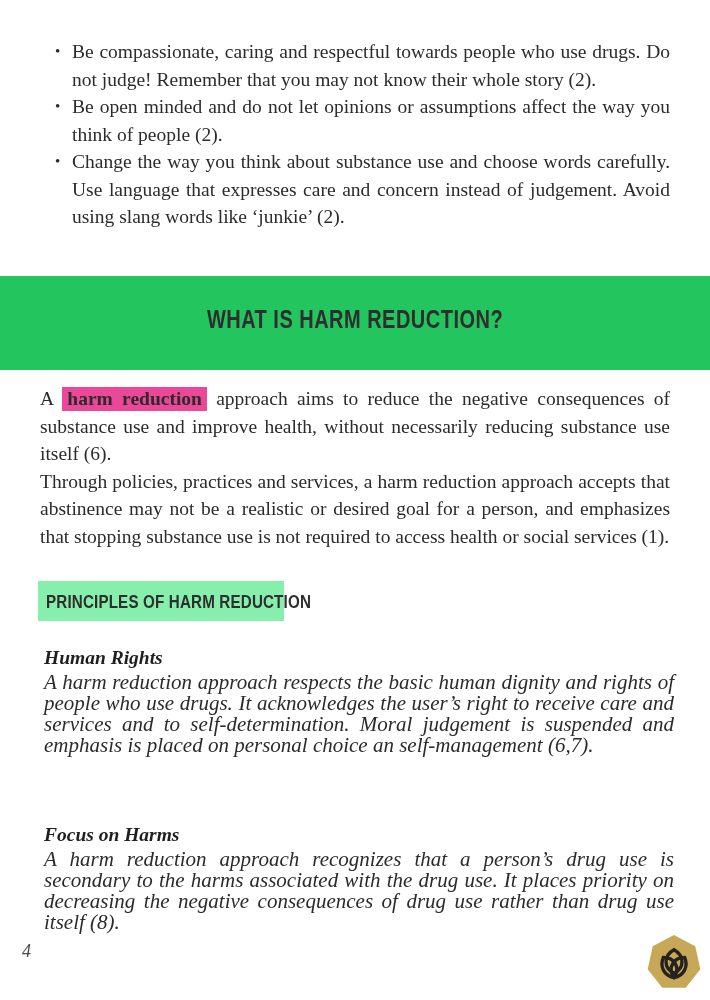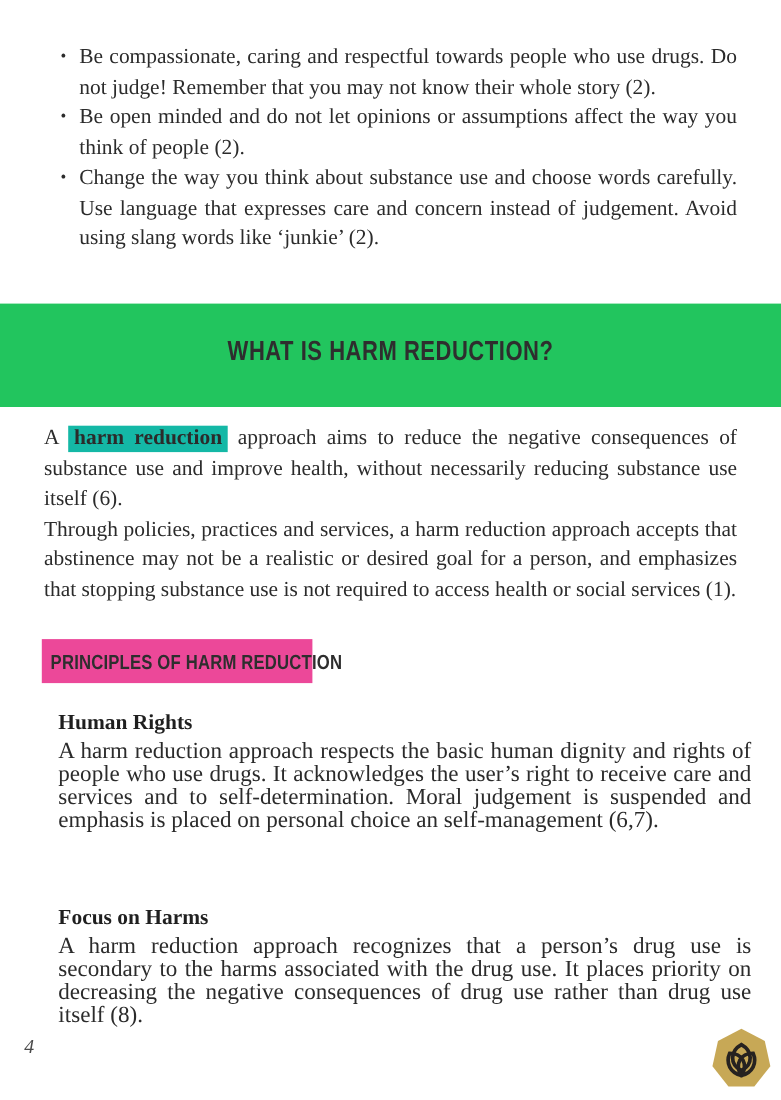--- a/index.html
+++ b/index.html
@@ -87,52 +87,53 @@
     text-justify: inter-word;
     color: #2b2b2b;
   }
   .body-block p {
     margin: 0;
   }
   #intro-block { top: 385px; }
 
   .term-highlight {
     font-weight: bold;
-    background: #14b8a6;
+    background: #ec4899;
     padding: 1px 5px 2px 5px;
   }
 
   
   .principles-chip {
     position: absolute;
     top: 581px;
     left: 38px;
     width: 246px;
     height: 40px;
-    background: #ec4899;
+    background: #86efac;
   }
   .principles-chip-label {
     position: absolute;
     top: 10px;
     left: 8px;
     font-family: "Liberation Sans", "DejaVu Sans", sans-serif;
     font-weight: bold;
     font-size: 18.5px;
     letter-spacing: 0.2px;
     color: #2e2e2e;
     transform: scaleX(0.82);
     transform-origin: left center;
     white-space: nowrap;
   }
 
   
   .principle {
     position: absolute;
-    left: 53px;
+    left: 44px;
     width: 630px;
+    font-style: italic;
   }
   .principle-title {
     font-family: "Liberation Serif", "DejaVu Serif", serif;
     font-weight: bold;
     font-size: 19.5px;
     line-height: 26px;
     color: #1f1f1f;
     margin: 0 0 1px 0;
   }
   .principle-body {

